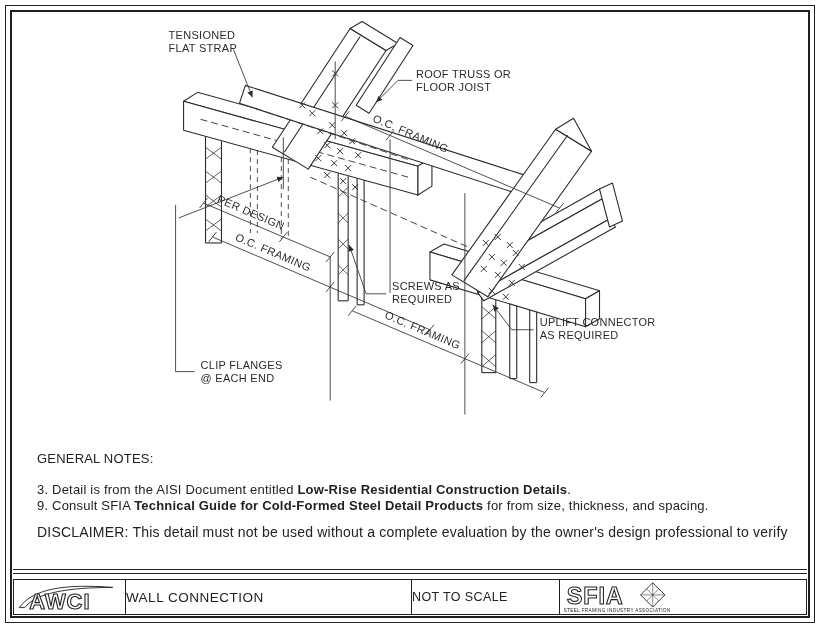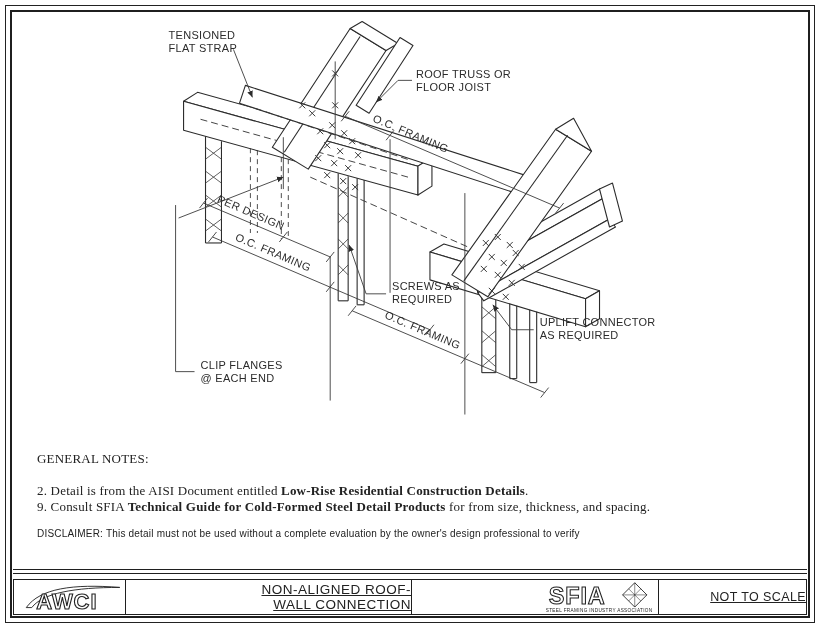--- a/index.html
+++ b/index.html
@@ -16,31 +16,31 @@
   .mf {stroke:#2b2b2b;stroke-width:1.1;fill:#ffffff;stroke-linejoin:round;}
   .thin{stroke:#3a3a3a;stroke-width:.9;fill:none;}
   .dash{stroke:#3a3a3a;stroke-width:.95;fill:none;stroke-dasharray:7 4;}
   .dash2{stroke:#3a3a3a;stroke-width:.9;fill:none;stroke-dasharray:5 4;}
   .hatch{stroke:#3a3a3a;stroke-width:.8;fill:none;}
   .xm{stroke:#3a3a3a;stroke-width:1;fill:none;}
   .ctext{font-family:"Liberation Sans",sans-serif;font-size:11px;fill:#2b2b2b;letter-spacing:.3px;}
   .dtext{font-family:"Liberation Sans",sans-serif;font-size:11px;fill:#2b2b2b;letter-spacing:.4px;}
 
   
-  .notes{margin:8px 6px 0 24px;font-size:13px;letter-spacing:.2px;font-family:Liberation Serif, serif;}
+  .notes{margin:8px 6px 0 24px;font-size:13px;letter-spacing:.2px;}
   .notes-heading{margin-bottom:16px;}
   .note-line{line-height:16px;}
   .note-line b{font-weight:700;}
-  .disclaimer{margin:10px 6px 0 24px;font-size:10px;line-height:17px;letter-spacing:.2px;}
+  .disclaimer{margin:10px 6px 0 24px;font-size:14px;line-height:17px;letter-spacing:.2px;}
 
   
   .tb-sep{margin-top:auto;height:3px;border-top:1.5px solid #1f1f1f;border-bottom:1.5px solid #1f1f1f;margin-bottom:5px;}
   .titleblock{height:34px;border:1.5px solid #1f1f1f;display:flex;align-items:stretch;}
-  .tb-cell{display:flex;flex-direction:column;align-items:flex-end;justify-content:center;
-           border-right:1.5px solid #1f1f1f;font-size:12.5px;letter-spacing:.4px;text-decoration:underline;}
+  .tb-cell{display:flex;flex-direction:column;align-items:flex-start;justify-content:center;
+           border-right:1.5px solid #1f1f1f;font-size:12.5px;letter-spacing:.4px;}
   .tb-cell:last-child{border-right:none;}
   .tb-awci{flex:0 0 14%;}
   .tb-date{flex:0 0 15.4%;}
   .tb-title{flex:0 0 36%;font-size:13.5px;line-height:15px;text-align:center;letter-spacing:.5px;}
   .tb-scale{flex:0 0 18.6%;}
   .tb-sfia{flex:1 1 auto;}
   .outline-text{font-family:"Liberation Sans",sans-serif;font-weight:700;fill:#ffffff;stroke:#222;stroke-width:1.2px;}
 </style>
 </head>
 <body>
@@ -209,47 +209,46 @@
         <text class="ctext" x="392" y="298">REQUIRED</text>
         <text class="ctext" x="540" y="321">UPLIFT CONNECTOR</text>
         <text class="ctext" x="540" y="334">AS REQUIRED</text>
         <text class="ctext" x="200" y="364">CLIP FLANGES</text>
         <text class="ctext" x="200" y="377">@ EACH END</text>
       </g>
     </svg>
 
     <div class="notes">
       <div class="notes-heading">GENERAL NOTES:</div>
-      <div class="note-line"><span>2. Detail is from the AISI Document entitled </span><b>Low-Rise Residential Construction Details</b><span>.</span></div>
+      <div class="note-line"><span>3. Detail is from the AISI Document entitled </span><b>Low-Rise Residential Construction Details</b><span>.</span></div>
       <div class="note-line"><span>9. Consult SFIA </span><b>Technical Guide for Cold-Formed Steel Detail Products</b><span> for from size, thickness, and spacing.</span></div>
     </div>
 
     <div class="disclaimer">
       <div>DISCLAIMER: This detail must not be used without a complete evaluation by the owner's design professional to verify</div>
     </div>
 
     <div class="tb-sep"></div>
     <div class="titleblock">
       <div class="tb-cell tb-awci">
         <svg viewBox="0 0 112 36" width="104" height="33">
           <path d="M5,29 C20,8 56,3 107,7 C58,7 23,13 11,29 Z" fill="#ffffff" stroke="#222" stroke-width="1"></path>
           <text x="16" y="30" class="outline-text" font-size="24" letter-spacing="1">AWCI</text>
         </svg>
       </div>
       <div class="tb-cell tb-title">
-        <div>NON-ALIGNED ROOF-</div>
         <div>WALL CONNECTION</div>
+      </div>
+      <div class="tb-cell tb-scale">
+        <span>NOT TO SCALE</span>
       </div>
       <div class="tb-cell tb-sfia">
         <svg viewBox="0 0 126 38" width="116" height="33">
           <text x="4" y="26" class="outline-text" font-size="27" letter-spacing="1">SFIA</text>
           <polygon points="103,2 117,16 103,30 89,16" fill="#ffffff" stroke="#222" stroke-width="1"></polygon>
           <path d="M103,2 L103,30 M89,16 L117,16 M96,9 L110,23 M110,9 L96,23" stroke="#222" stroke-width=".6" fill="none"></path>
           <text x="62" y="36" text-anchor="middle" font-size="5.4" fill="#222">STEEL FRAMING INDUSTRY ASSOCIATION</text>
         </svg>
       </div>
-      <div class="tb-cell tb-scale">
-        <span>NOT TO SCALE</span>
-      </div>
     </div>
 
   </div>
 </div>
 
 </body></html>

